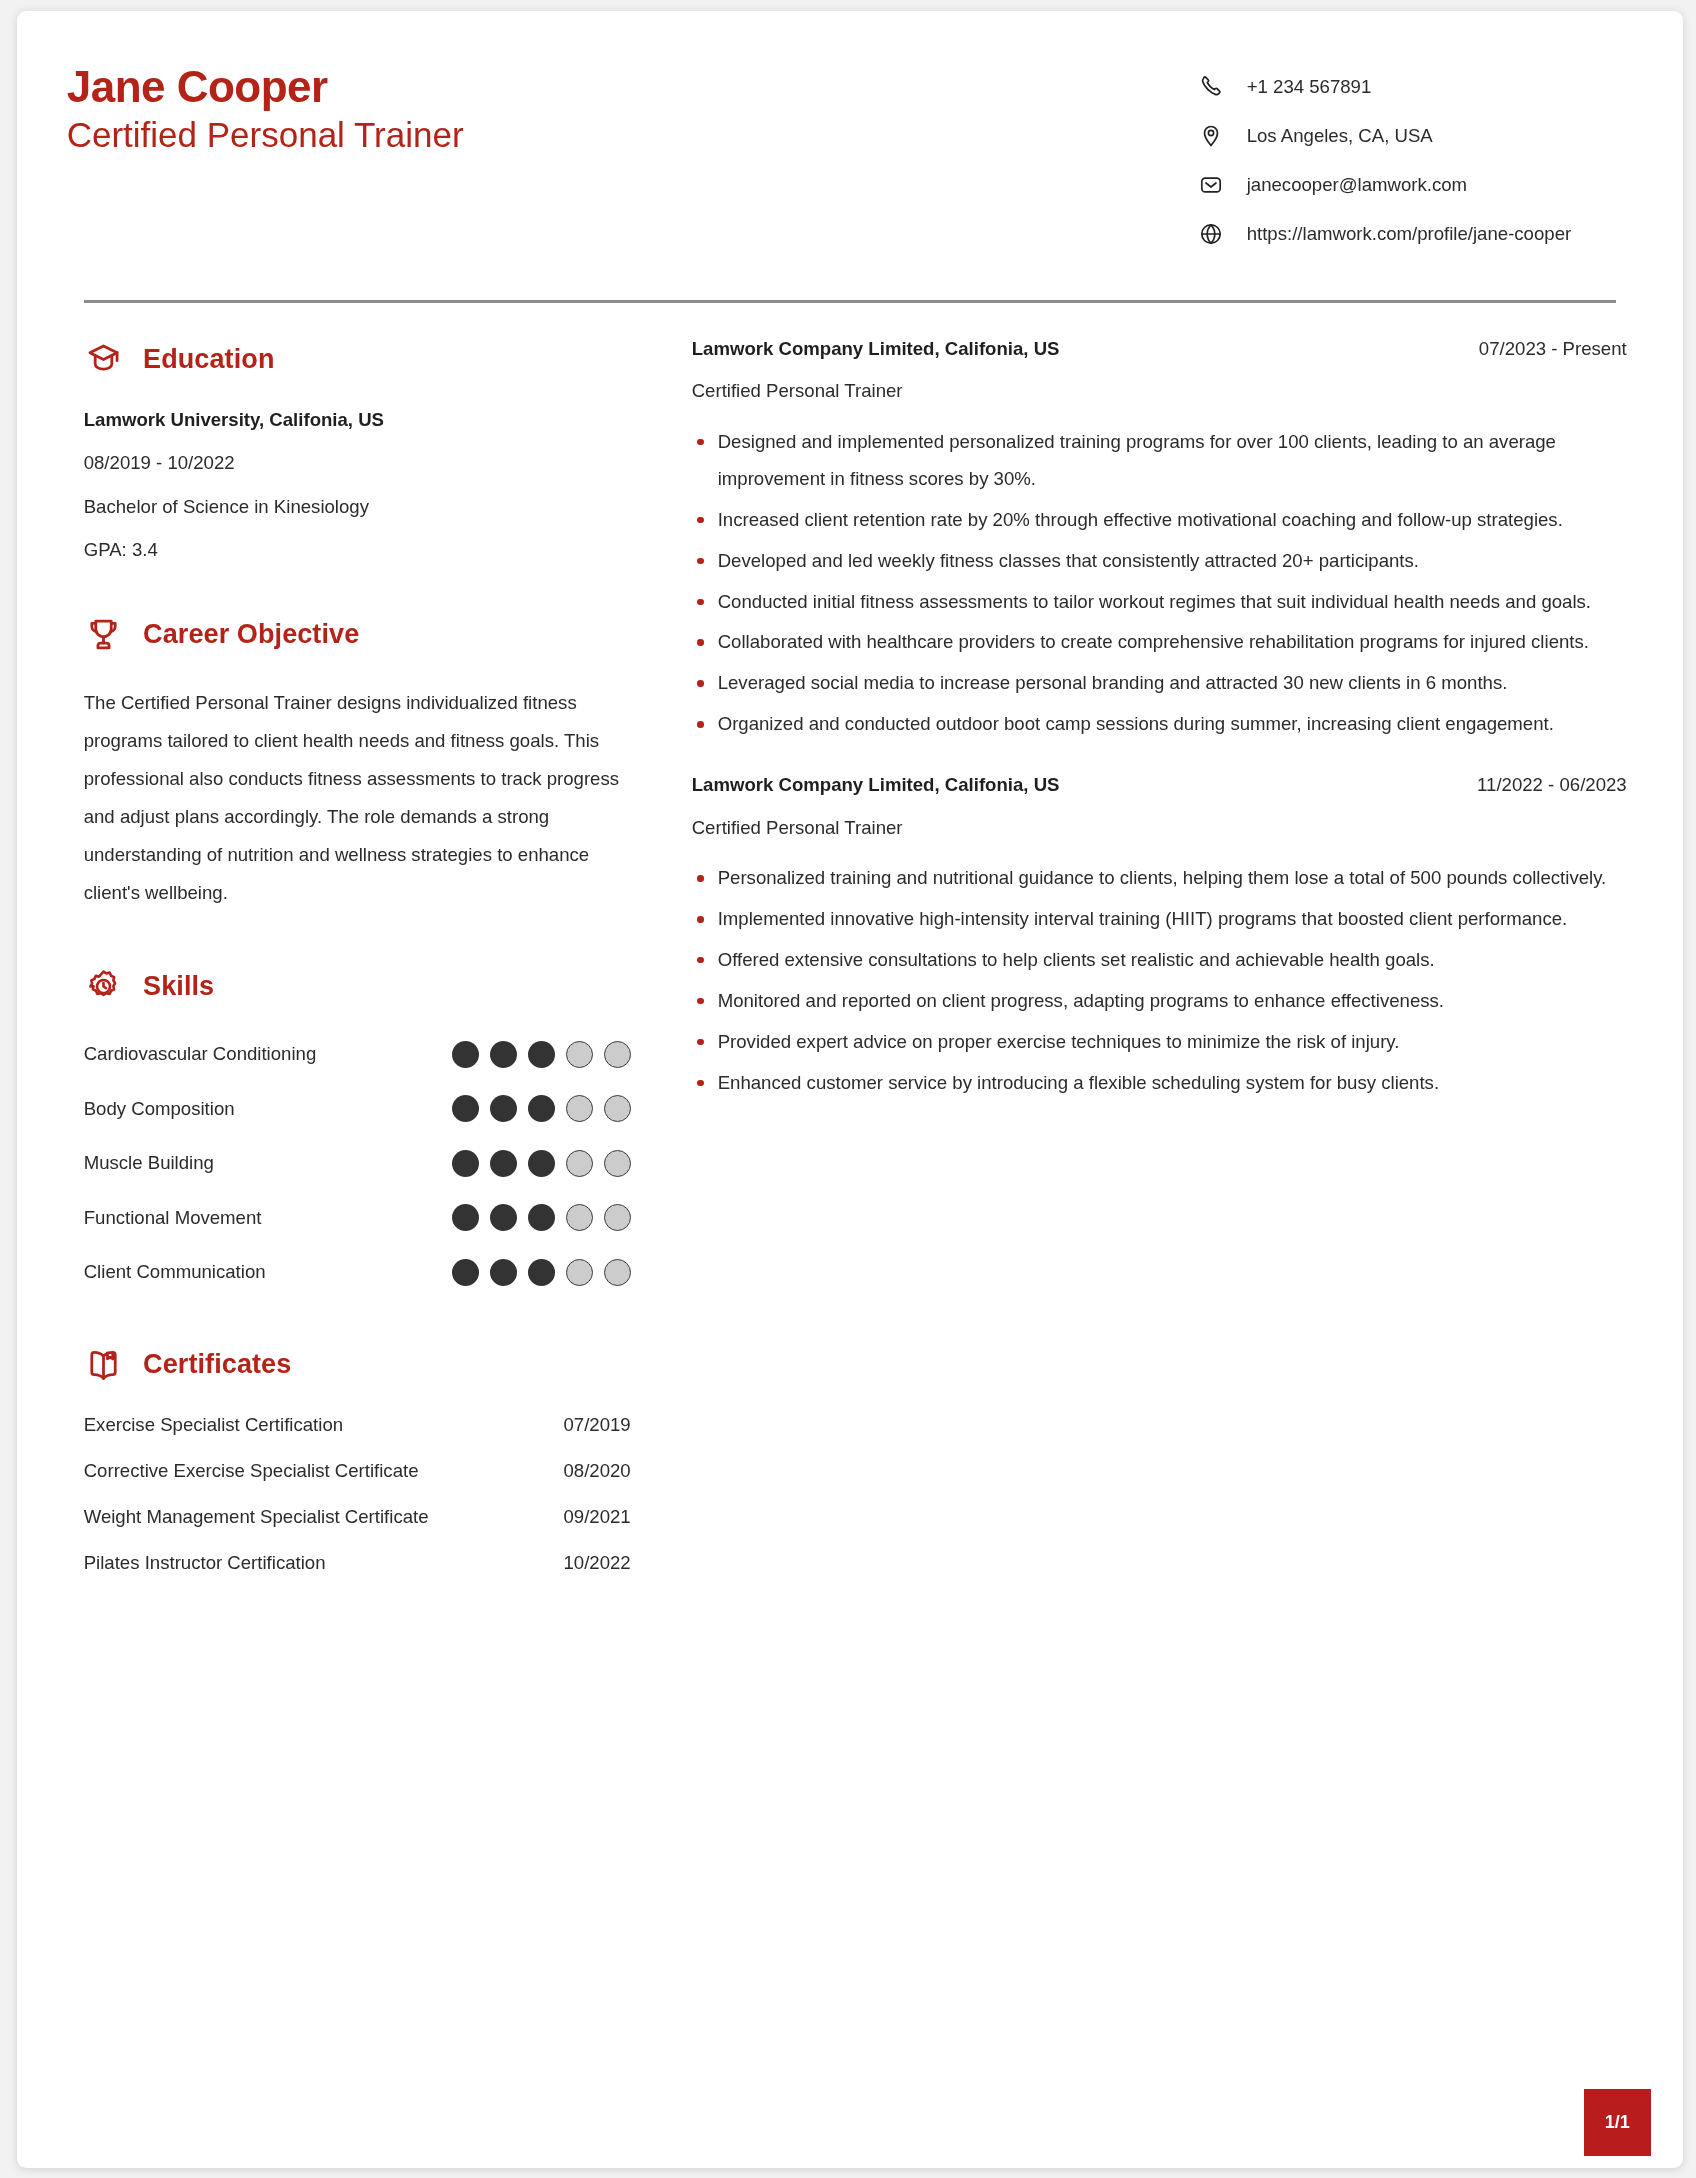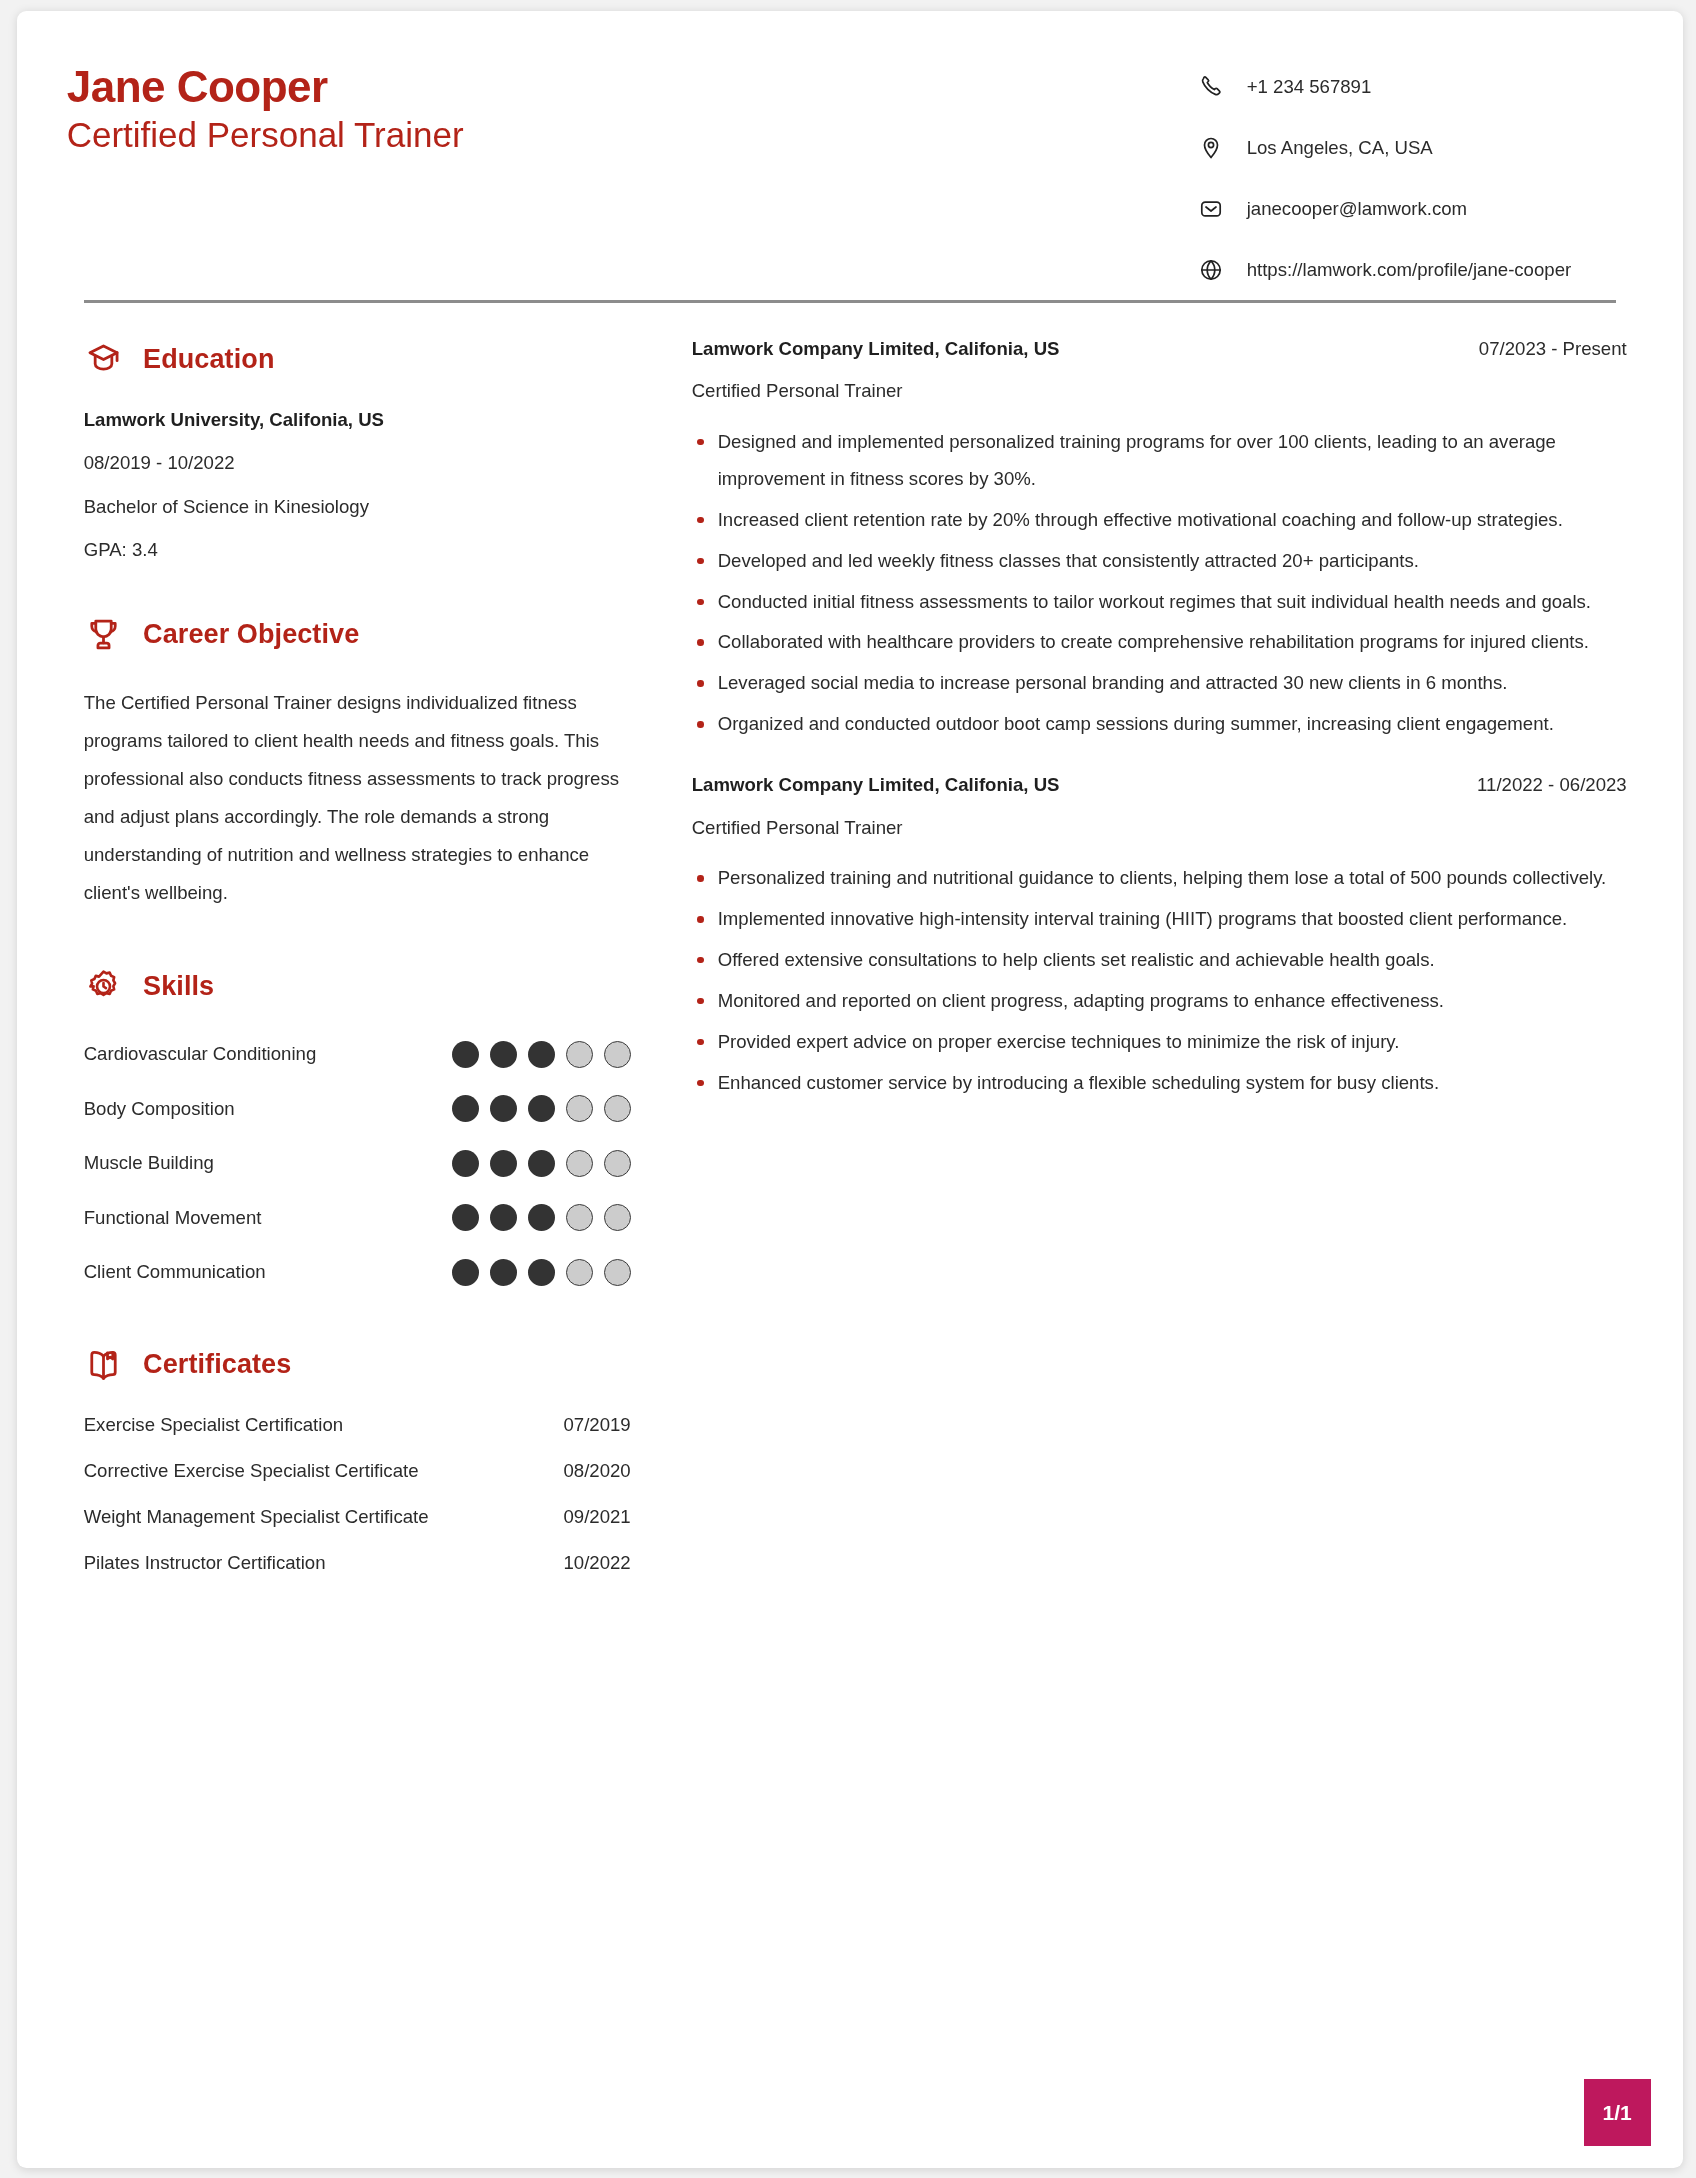--- a/index.html
+++ b/index.html
@@ -50,21 +50,21 @@
     margin-top: 3.7px;
     font-stretch: condensed;
   }
 
   #contacts {
     position: absolute;
     left: 1180px;
     top: 63px;
     display: flex;
     flex-direction: column;
-    gap: 35px;
+    gap: 23px;
   }
   .contact-row {
     display: flex;
     align-items: center;
     height: 26px;
   }
   .contact-icon {
     width: 28px;
     height: 28px;
     flex: 0 0 28px;
@@ -240,29 +240,29 @@
     width: 6.5px;
     height: 6.5px;
     border-radius: 50%;
     background: #b32318;
   }
 
   
   #page-badge {
     position: absolute;
     right: 32px;
-    bottom: 22px;
+    bottom: 12px;
     width: 67px;
     height: 67px;
-    background: #be185d;
+    background: #b91c1c;
     color: #ffffff;
     display: flex;
     align-items: center;
     justify-content: center;
-    font-size: 21px;
+    font-size: 18px;
     font-weight: bold;
     font-stretch: condensed;
   }
 </style>
 </head>
 <body>
 
 <div id="page">
 
   <div id="header">

